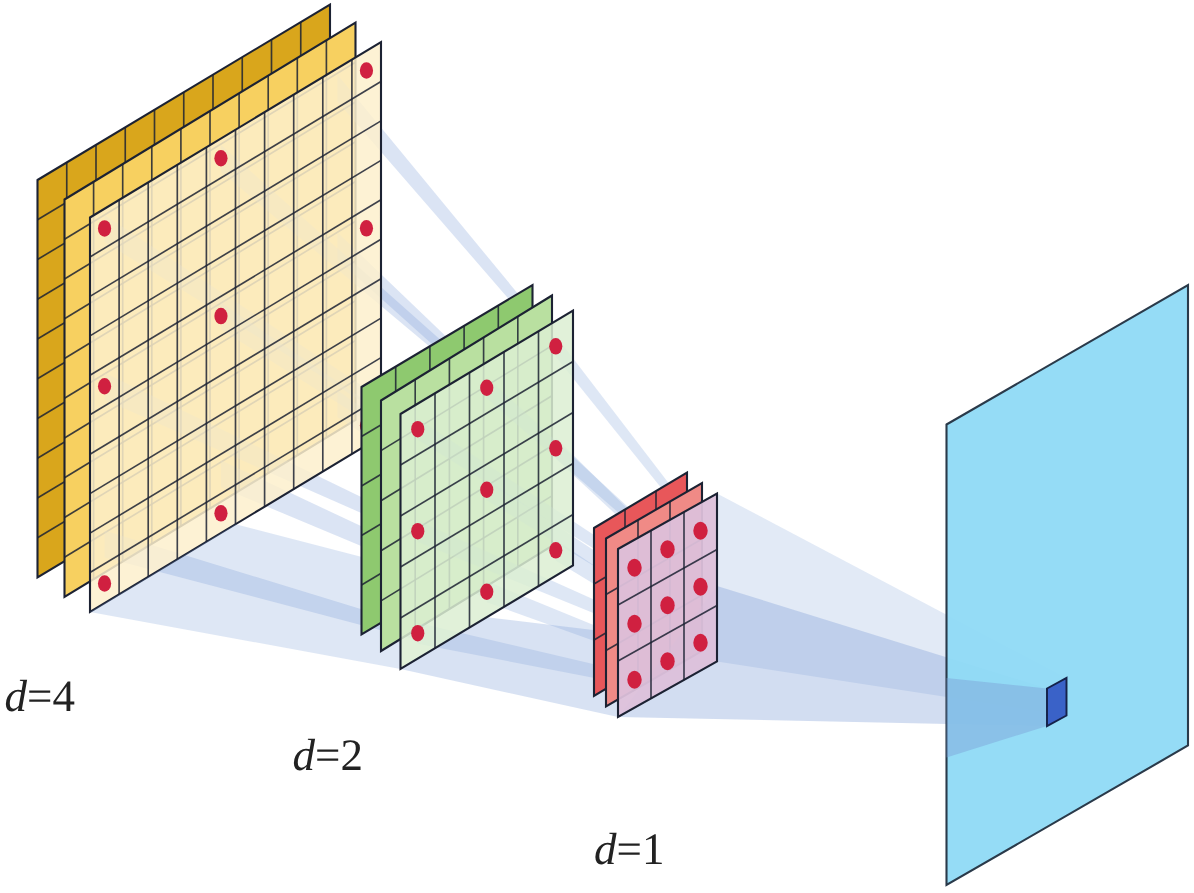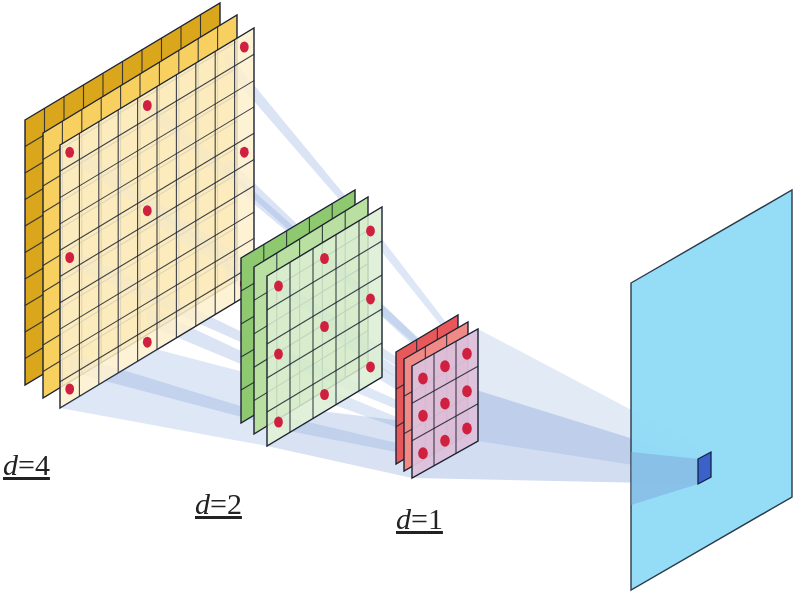--- a/index.html
+++ b/index.html
@@ -5,21 +5,20 @@
   html, body { margin: 0; padding: 0; background: #ffffff; }
   #canvas { position: relative; width: 796px; height: 595px; overflow: hidden; background: #ffffff; }
   svg { position: absolute; left: 0; top: 0; }
   .label {
     position: absolute;
     font-family: "Liberation Serif", "DejaVu Serif", serif;
     font-size: 30px;
     color: #222222;
     line-height: 1;
     white-space: nowrap;
-    text-decoration: underline;
   }
   .label .var { font-style: italic; }
 </style>
 </head>
 <body>
 
 <div id="canvas">
   <svg id="art" width="796" height="595" viewBox="0 0 796 595">
       <polygon points="25,120 220,3 220,268 25,385" fill="#d9a61c" fill-opacity="1" stroke="#1c2233" stroke-width="1.4"></polygon>
       <line x1="44.5" y1="108.3" x2="44.5" y2="373.3" stroke="#1c2233" stroke-width="1.1" stroke-opacity="0.85"></line>
@@ -169,14 +168,14 @@
       <ellipse cx="467" cy="353.83333333333337" rx="4.800000000000001" ry="6" fill="#d02040"></ellipse>
       <ellipse cx="467" cy="391.1666666666667" rx="4.800000000000001" ry="6" fill="#d02040"></ellipse>
       <ellipse cx="467" cy="428.50000000000006" rx="4.800000000000001" ry="6" fill="#d02040"></ellipse>
       <polygon points="631,283 792,190 792,497 631,590" fill="#8fdaf5" fill-opacity="0.95" stroke="#2a3a4a" stroke-width="1.4"></polygon>
       <polygon points="631,452 698,459 698,484 631,505" fill="#7d9fd6" fill-opacity="0.45"></polygon>
       <polygon points="698,459 711,452 711,477 698,484" fill="#3a62c8" stroke="#15224a" stroke-width="1.3"></polygon>
     </svg>
 
   <div class="label" style="left:3px; top:450px;"><span class="var">d</span><span>=4</span></div>
   <div class="label" style="left:195px; top:489px;"><span class="var">d</span><span>=2</span></div>
-  <div class="label" style="left:396px; top:504px;"><span class="var">d</span><span>=1</span></div>
+  <div class="label" style="left:396px; top:552px;"><span class="var">d</span><span>=1</span></div>
 </div>
 
 </body></html>

